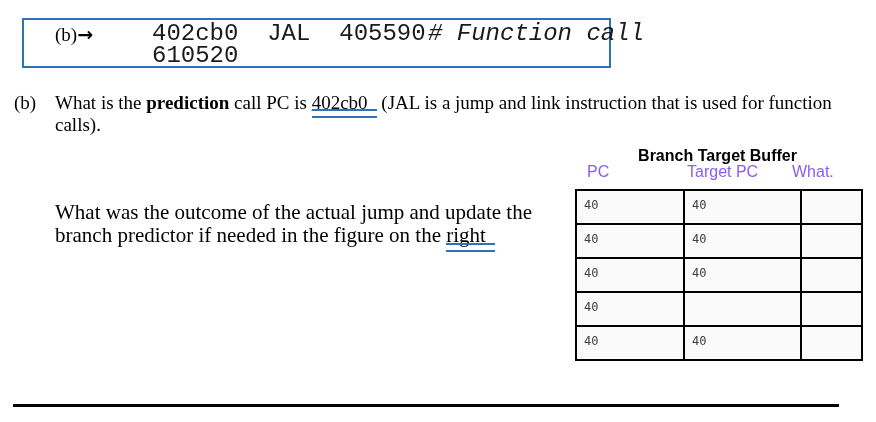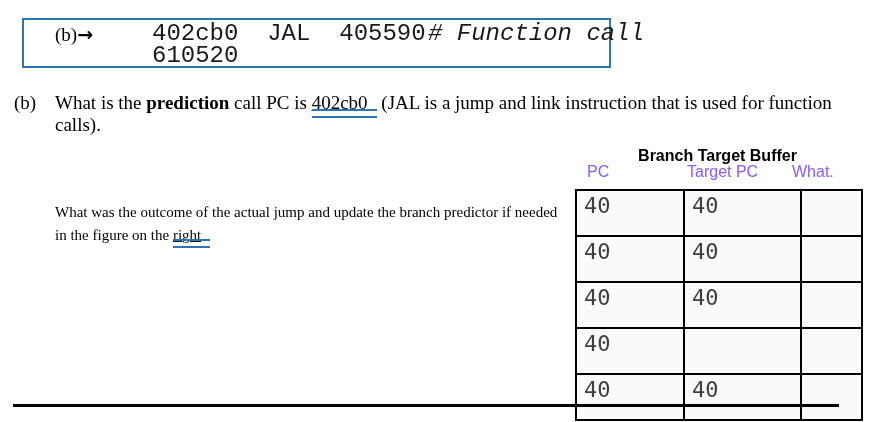--- a/index.html
+++ b/index.html
@@ -22,21 +22,21 @@
           color:#1a1a1a; white-space:pre; }
   .cb-line1 { position:absolute; left:128px; top:3px; }
   .cb-comment { position:absolute; left:404px; top:3px;font-style:italic; }
   .cb-line2 { position:absolute; left:128px; top:25px; }
 
   
   .q-label { position:absolute; left:14px; top:92px; font-size:19px; line-height:22px; }
   .q-text  { position:absolute; left:55px; top:92px; width:788px;
              font-size:19px; line-height:22px; }
   .f-text  { position:absolute; left:55px; top:201px; width:516px;
-             font-size:15px; line-height:23px; }
+             font-size:21px; line-height:23px; }
   .b { font-weight:700;margin-top:32px; }
   .anno {
     position:relative; text-decoration:underline;
     text-decoration-color:#111; text-decoration-thickness:1px;
     padding-right:9px;
   }
   .anno::after {
     content:""; position:absolute; left:0; right:0; bottom:-5px; height:5px;
     border-top:2px solid #2e74b5; border-bottom:2px solid #2e74b5;
   }
@@ -50,22 +50,22 @@
     position:absolute; top:163px; font-family:"Liberation Sans", sans-serif;
     font-size:16px; color:#8b5cf6;
   }
   .h-pc { left:587px; } .h-target { left:687px; } .h-pred { left:792px; }
 
   table.btb {
     position:absolute; left:575px; top:189px; border-collapse:collapse;
   }
   table.btb td {
     border:2px solid #000; background:#fafafa;
-    height:28px; padding:0 0 16px 7px; vertical-align:middle;
-    font-family:"DejaVu Sans Mono", monospace; font-size:22px; color:#3f3f3f;
+    height:28px; padding:0 0 4px 7px; vertical-align:middle;
+    font-family:"DejaVu Sans Mono", monospace; font-size:12px; color:#3f3f3f;
     white-space:pre;
   }
   td.c-pc { width:99px; } td.c-target { width:108px; } td.c-pred { width:52px; }
 
   
   .bottom-rule { position:absolute; left:13px; top:404px; width:826px; height:3px; background:#000; }
 </style>
 </head>
 <body>
 

